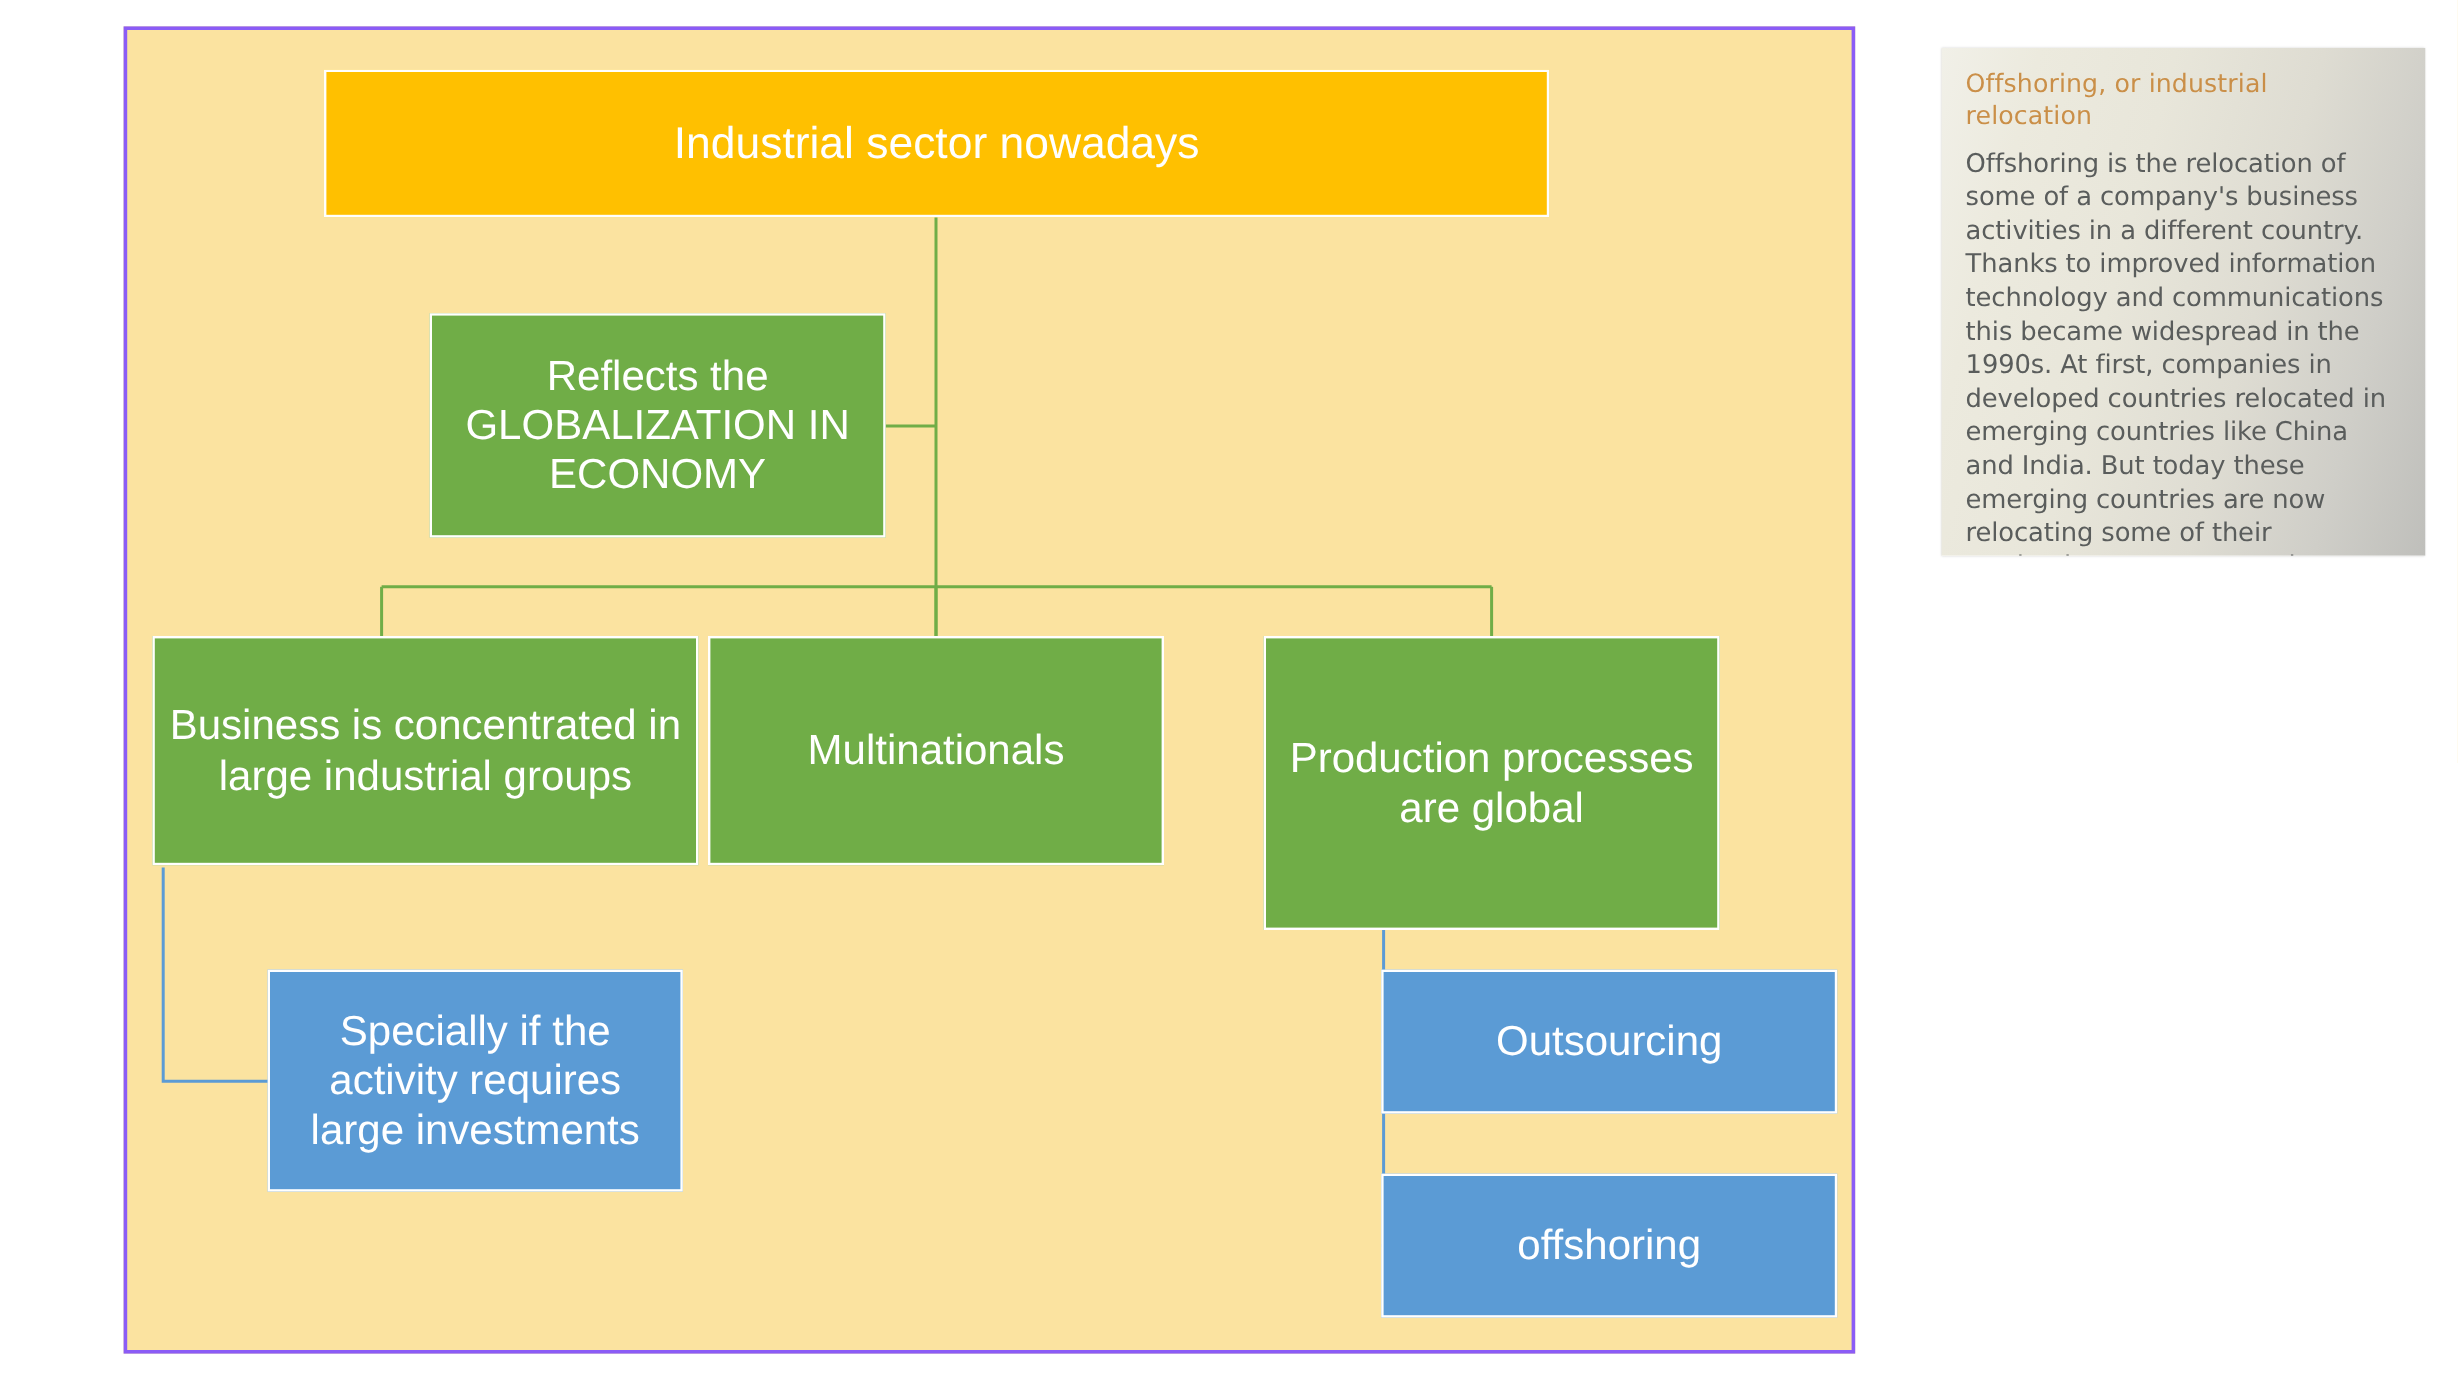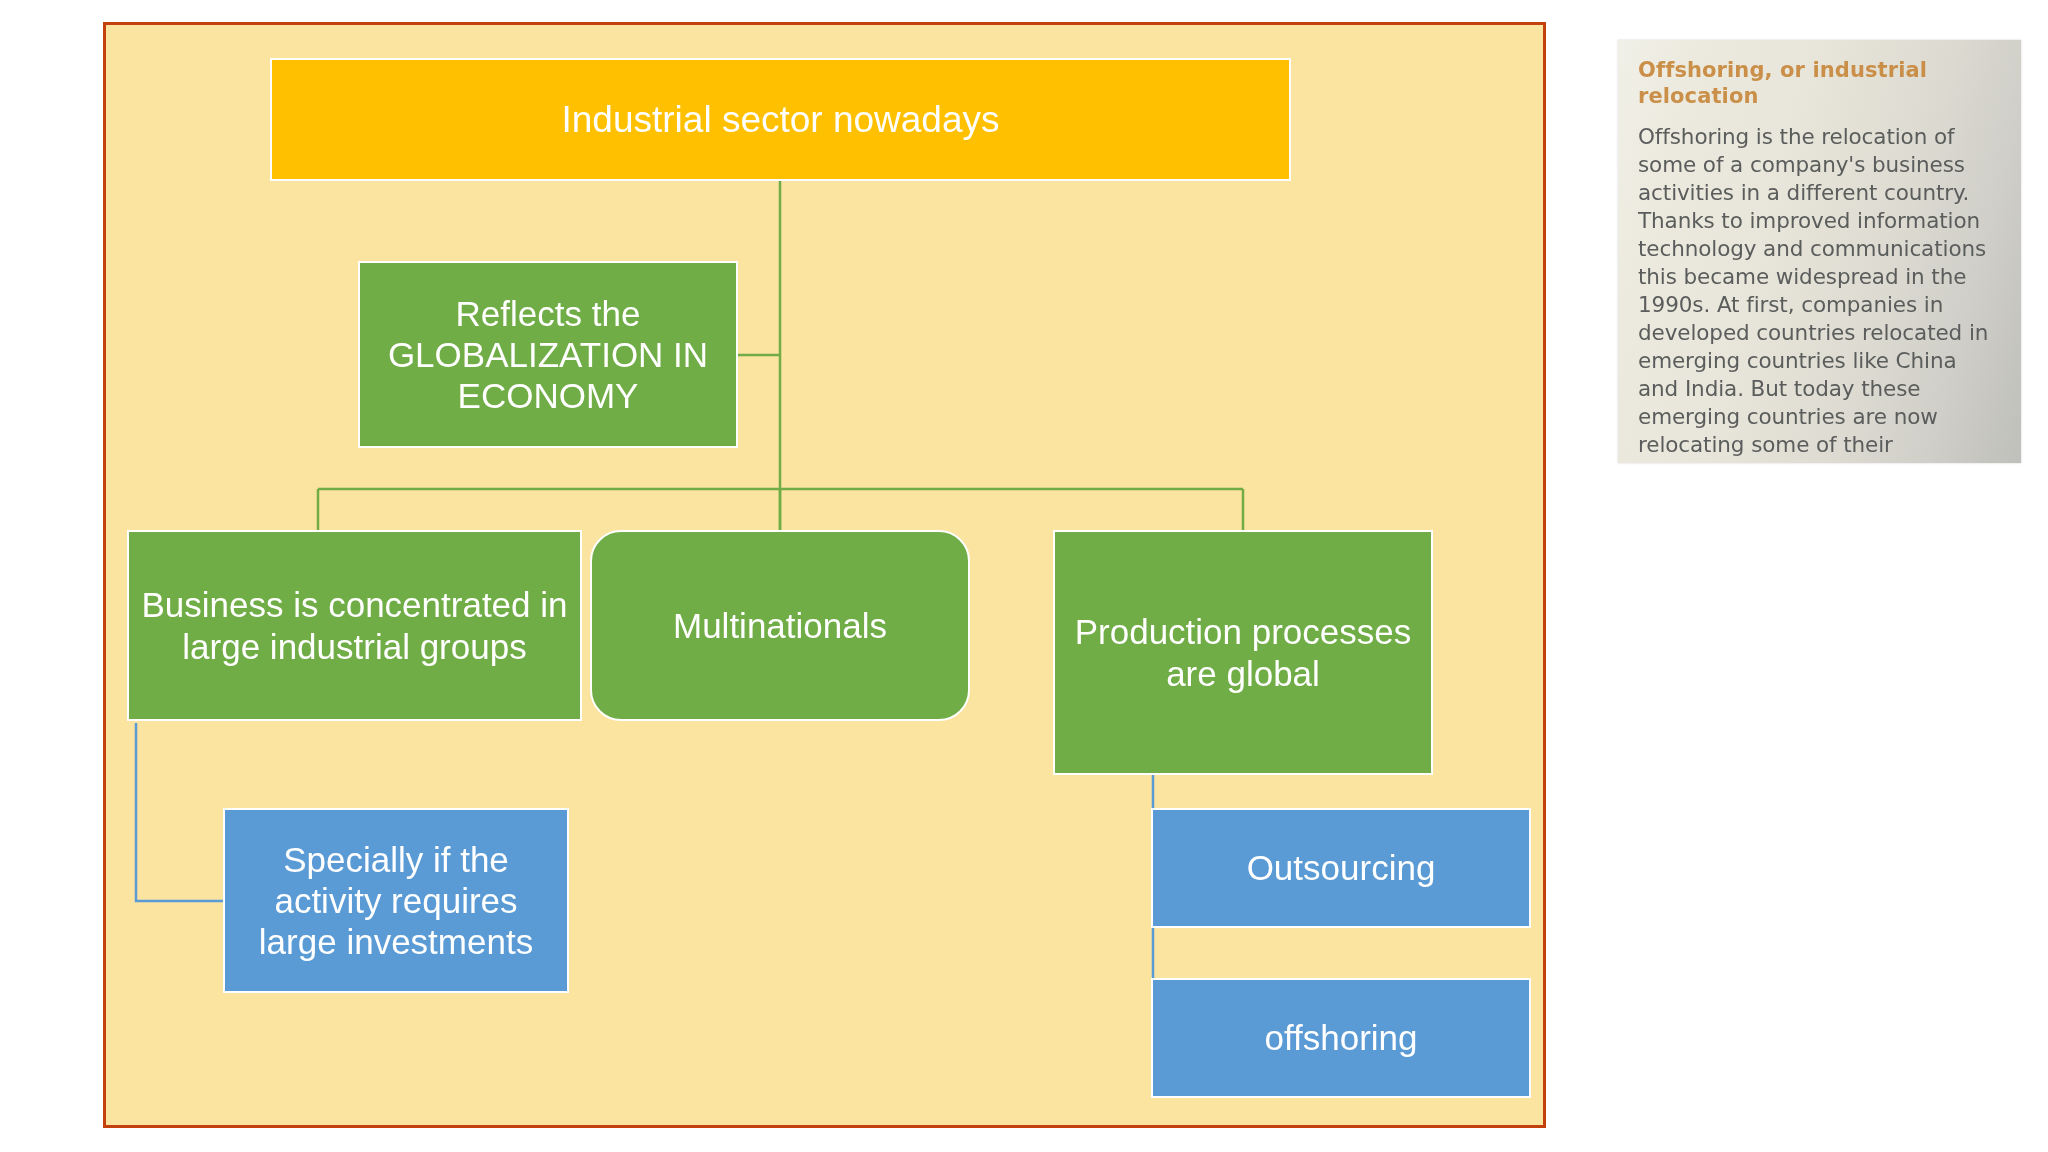--- a/index.html
+++ b/index.html
@@ -17,21 +17,21 @@
   }
 
   
   #diagram-panel {
     position: absolute;
     left: 103px;
     top: 22px;
     width: 1443px;
     height: 1106px;
     background: #fbe3a0;
-    border: 3px solid #c2410c;
+    border: 3px solid #8b5cf6;
     box-sizing: border-box;
   }
 
   
   #connectors {
     position: absolute;
     left: 0;
     top: 0;
     width: 100%;
     height: 100%;
@@ -65,21 +65,21 @@
 
   .node-blue {
     background: #5b9bd5;
     font-size: 35px;
   }
 
   
   #node-root          { left: 164px; top: 33px;  width: 1021px; height: 123px; }
   #node-globalization { left: 252px; top: 236px; width: 380px;  height: 187px; }
   #node-business      { left: 21px;  top: 505px; width: 455px;  height: 191px; }
-  #node-multinationals{ left: 484px; top: 505px; width: 380px;  height: 191px; border-radius: 31px; }
+  #node-multinationals{ left: 484px; top: 505px; width: 380px;  height: 191px; }
   #node-production    { left: 947px; top: 505px; width: 380px;  height: 245px; }
   #node-specially     { left: 117px; top: 783px; width: 346px;  height: 185px; }
   #node-outsourcing   { left: 1045px;top: 783px; width: 380px;  height: 120px; }
   #node-offshoring    { left: 1045px;top: 953px; width: 380px;  height: 120px; }
 
   
   #textbook-clip {
     position: absolute;
     left: 1618px;
     top: 40px;
@@ -94,21 +94,21 @@
         #cfcec8 82%,
         #bfbfbb 100%);
     box-shadow: 0 0 2px rgba(0,0,0,0.18);
     overflow: hidden;
     padding: 18px 20px 10px 20px;
     box-sizing: border-box;
   }
   #textbook-heading {
     color: #c8883c;
     font-family: "DejaVu Sans", sans-serif;
-    font-weight: bold;
+    font-weight: normal;
     font-size: 21px;
     line-height: 1.22;
     margin: 0 0 14px 0;
     letter-spacing: 0.1px;
     opacity: 0.92;
     filter: blur(0.25px);
   }
   #textbook-body {
     color: #5a5d5c;
     font-family: "DejaVu Sans", sans-serif;

